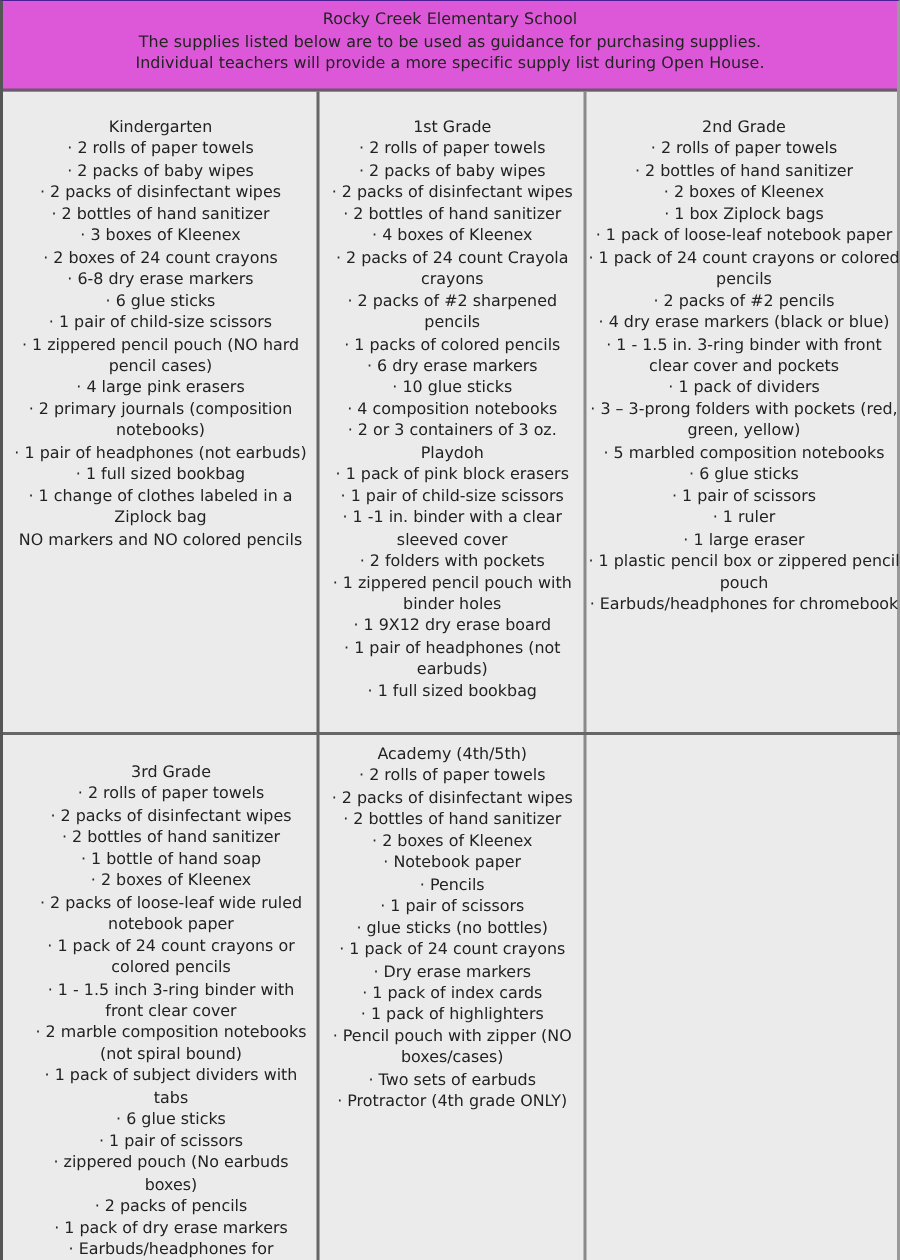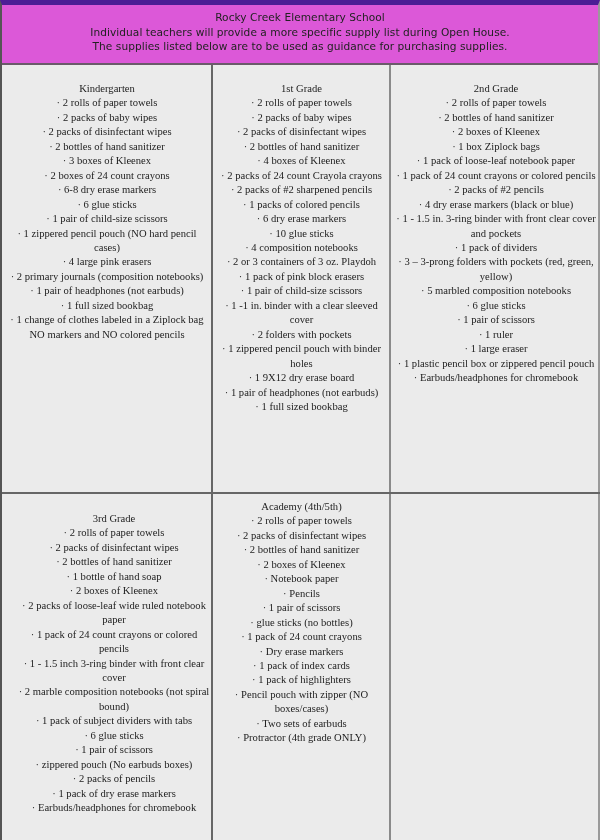--- a/index.html
+++ b/index.html
@@ -16,21 +16,21 @@
       position: relative;
     }
     .sheet {
       position: absolute;
       left: 0; top: 0;
       width: 600px;
       height: 840px;
       box-sizing: border-box;
       border-left: 2px solid #555;
       border-right: 2px solid #9a9a9a;
-      border-top: 5px solid #4c1d95;
+      border-top: 1px solid #4c1d95;
     }
     .header {
       position: absolute;
       left: 0; top: 0;
       width: 100%;
       height: 60px;
       background: #dc58d8;
       box-sizing: border-box;
       border-bottom: 2px solid #6a5a6a;
       text-align: center;
@@ -39,21 +39,20 @@
       padding-top: 5px;
       letter-spacing: 0.05px;
       color: #222;
     }
     .header .line { display: block; white-space: nowrap; }
     .grid {
       position: absolute;
       left: 0; top: 60px;
       width: 100%;
       height: 780px;
-      font-family: Liberation Serif, serif;
     }
     .cell {
       position: absolute;
       box-sizing: border-box;
       text-align: center;
       font-size: 10.6px;
       line-height: 14.45px;
       padding-top: 17px;
       color: #222;
     }
@@ -66,22 +65,22 @@
     .vline { width: 2px; }
     .hline { height: 2px; }
   </style>
 </head>
 <body>
 
 <div class="sheet">
 
   <div class="header">
     <span class="line">Rocky Creek Elementary School</span>
+    <span class="line">The supplies listed below are to be used as guidance for purchasing supplies.</span>
     <span class="line">Individual teachers will provide a more specific supply list during Open House.</span>
-    <span class="line">The supplies listed below are to be used as guidance for purchasing supplies.</span>
   </div>
 
   <div class="grid">
 
     <div class="cell" style="left:0; top:0; width:210px; height:428px; padding-left:2px; padding-right:2px;">
       <span class="title">Kindergarten</span>
       <div>
           <span class="item">· 2 rolls of paper towels</span>
           <span class="item">· 2 packs of baby wipes</span>
           <span class="item">· 2 packs of disinfectant wipes</span>

